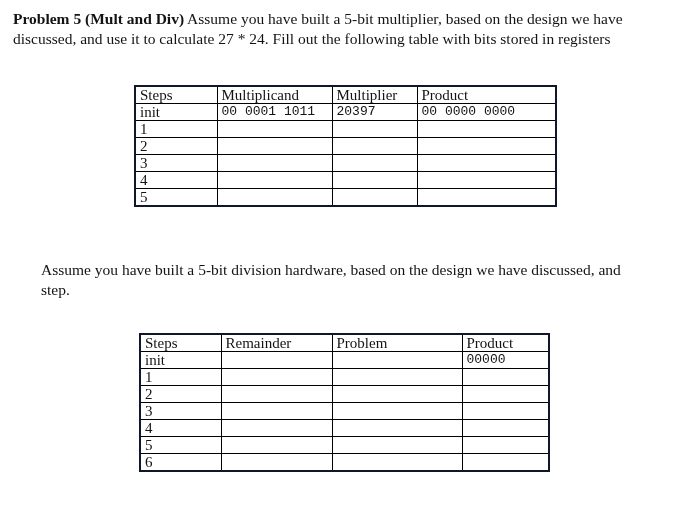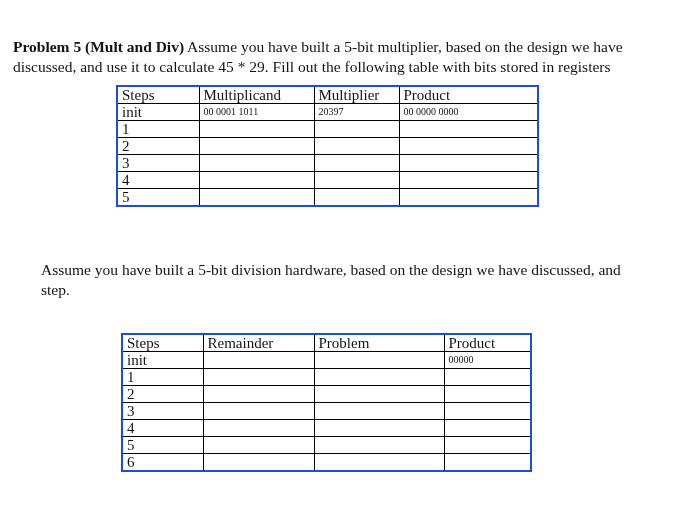--- a/index.html
+++ b/index.html
@@ -15,49 +15,50 @@
     position: absolute;
     font-size: 15.5px;
     line-height: 20px;
   }
   .para .line { white-space: nowrap; }
   .doc-table {
     position: absolute;
     border-collapse: collapse;
     table-layout: fixed;
     font-size: 15px;
-    border: 2px solid #1d4ed8;
+    border: 2px solid #0f172a;
+    margin-left: 18px;
   }
   .doc-table th, .doc-table td {
     border: 1px solid #000;
     height: 16px;
     padding: 0 4px;
     vertical-align: middle;
     font-weight: normal;
     text-align: left;
     line-height: 16px;
     overflow: hidden;
     white-space: nowrap;
   }
   .mono {
-    font-family: Liberation Serif, serif;
-    font-size: 10px;
+    font-family: Liberation Mono, monospace;
+    font-size: 13px;
     letter-spacing: 0px;
   }
-  #p1 { left: 13px; top: 9px; margin-top: 28px; }
+  #p1 { left: 13px; top: 9px; }
   #p2 { left: 41px; top: 260px; }
   #table1 { left: 116px; top: 85px; }
   #table2 { left: 121px; top: 333px; }
 </style>
 </head>
 <body>
 
 <div class="para" id="p1">
   <div class="line"><b>Problem 5 (Mult and Div)</b> <span>Assume you have built a 5-bit multiplier, based on the design we have</span></div>
-  <div class="line">discussed, and use it to calculate 45 * 29. Fill out the following table with bits stored in registers</div>
+  <div class="line">discussed, and use it to calculate 27 * 24. Fill out the following table with bits stored in registers</div>
 </div>
 
 <table class="doc-table" id="table1">
   <colgroup>
       <col style="width:82px">
       <col style="width:115px">
       <col style="width:85px">
       <col style="width:139px">
     </colgroup>
   <tbody>

